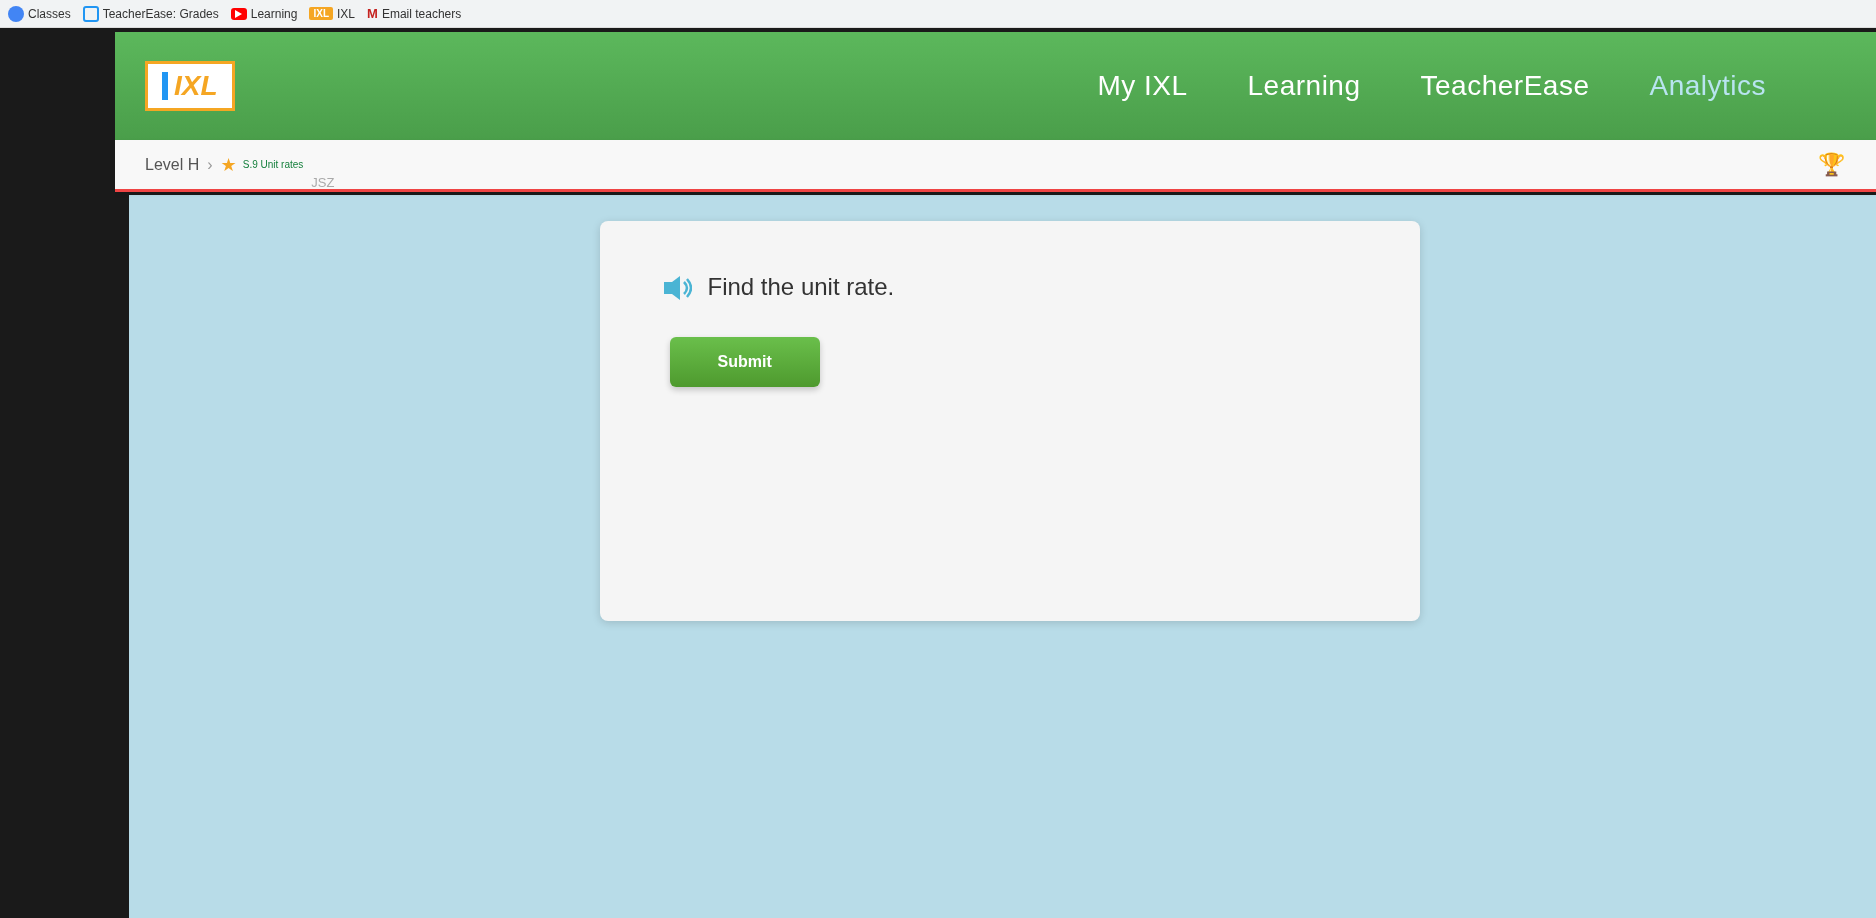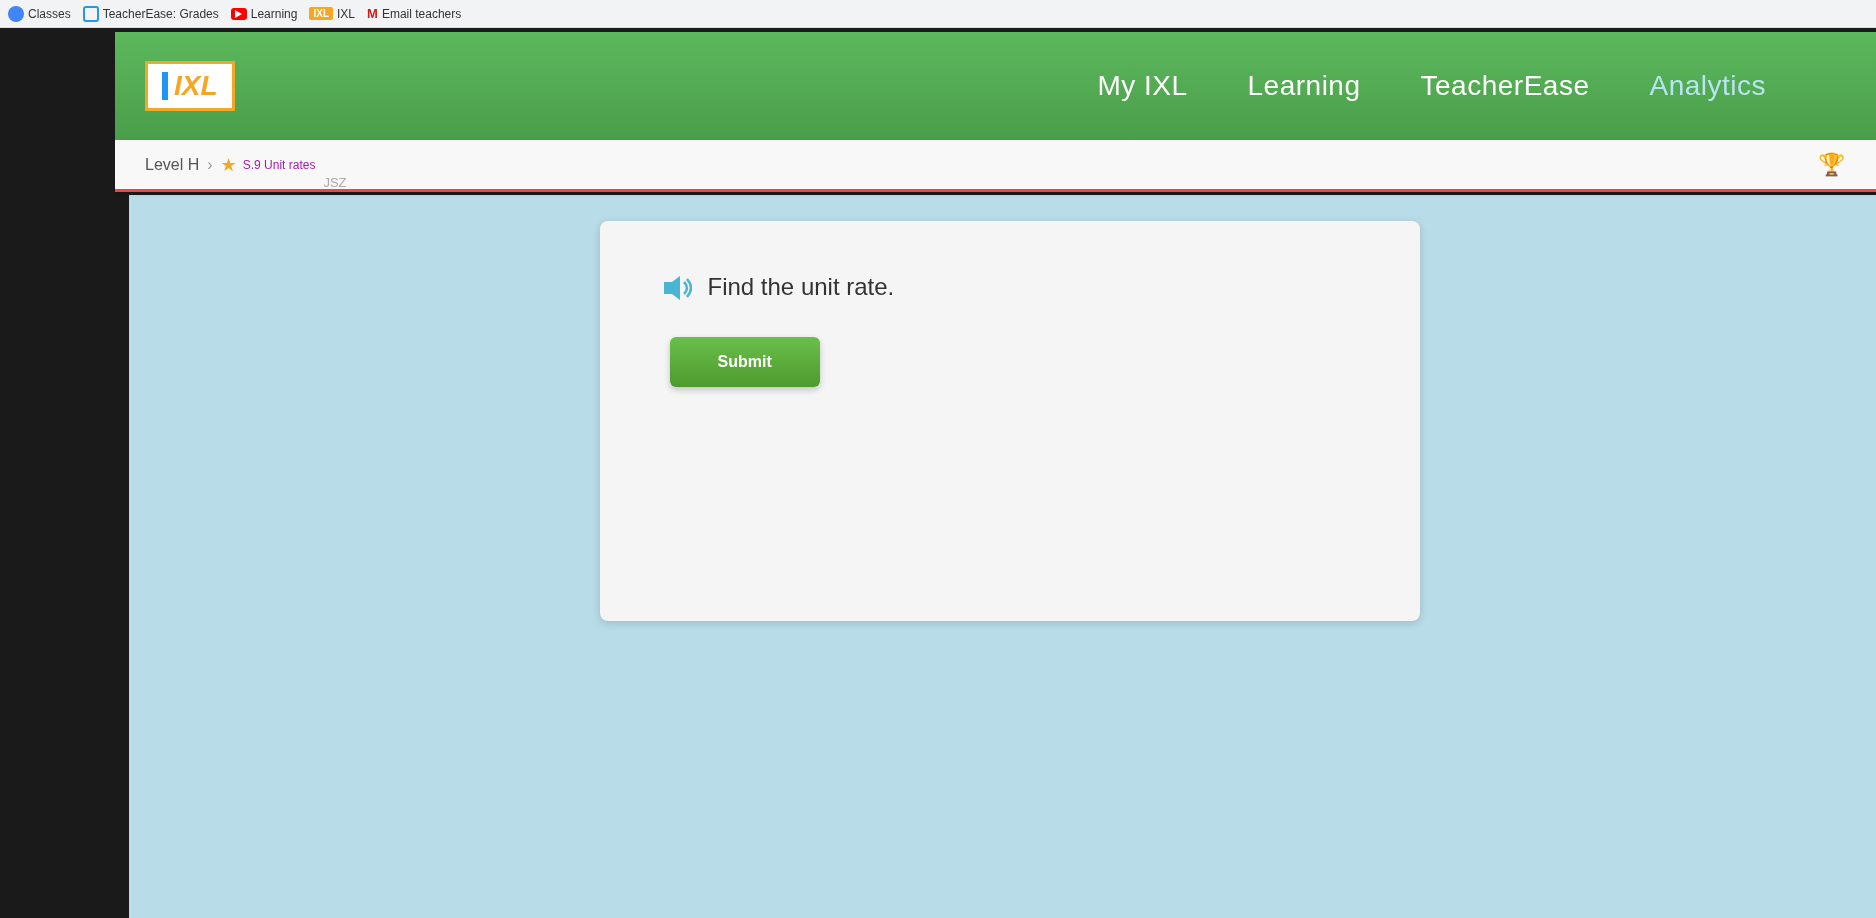--- a/index.html
+++ b/index.html
@@ -165,22 +165,22 @@
       color: #999;
     }
 
     .breadcrumb-star {
       color: #f5a623;
       font-size: 18px;
       margin-right: 6px;
     }
 
     .breadcrumb-title {
-      font-size: 12px;
-      color: #a21caf;
+      font-size: 10px;
+      color: #15803d;
     }
 
     .breadcrumb-code {
       font-size: 13px;
       color: #aaa;
       margin-left: 8px;
       margin-top: 35px;
     }
 
     .trophy-icon {

